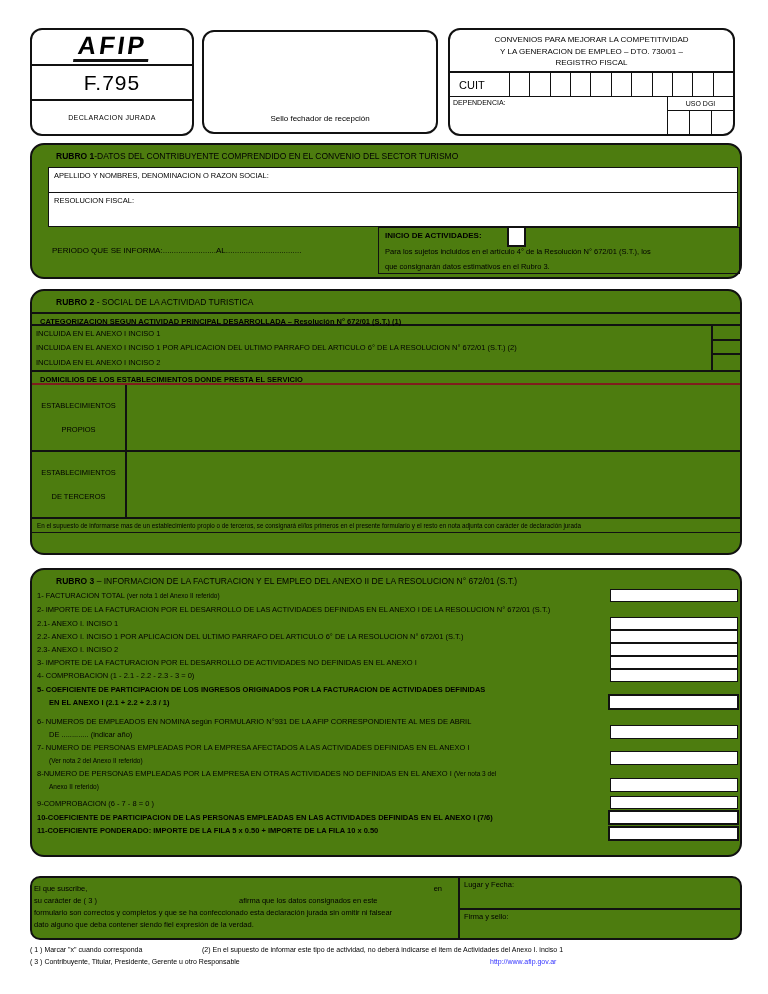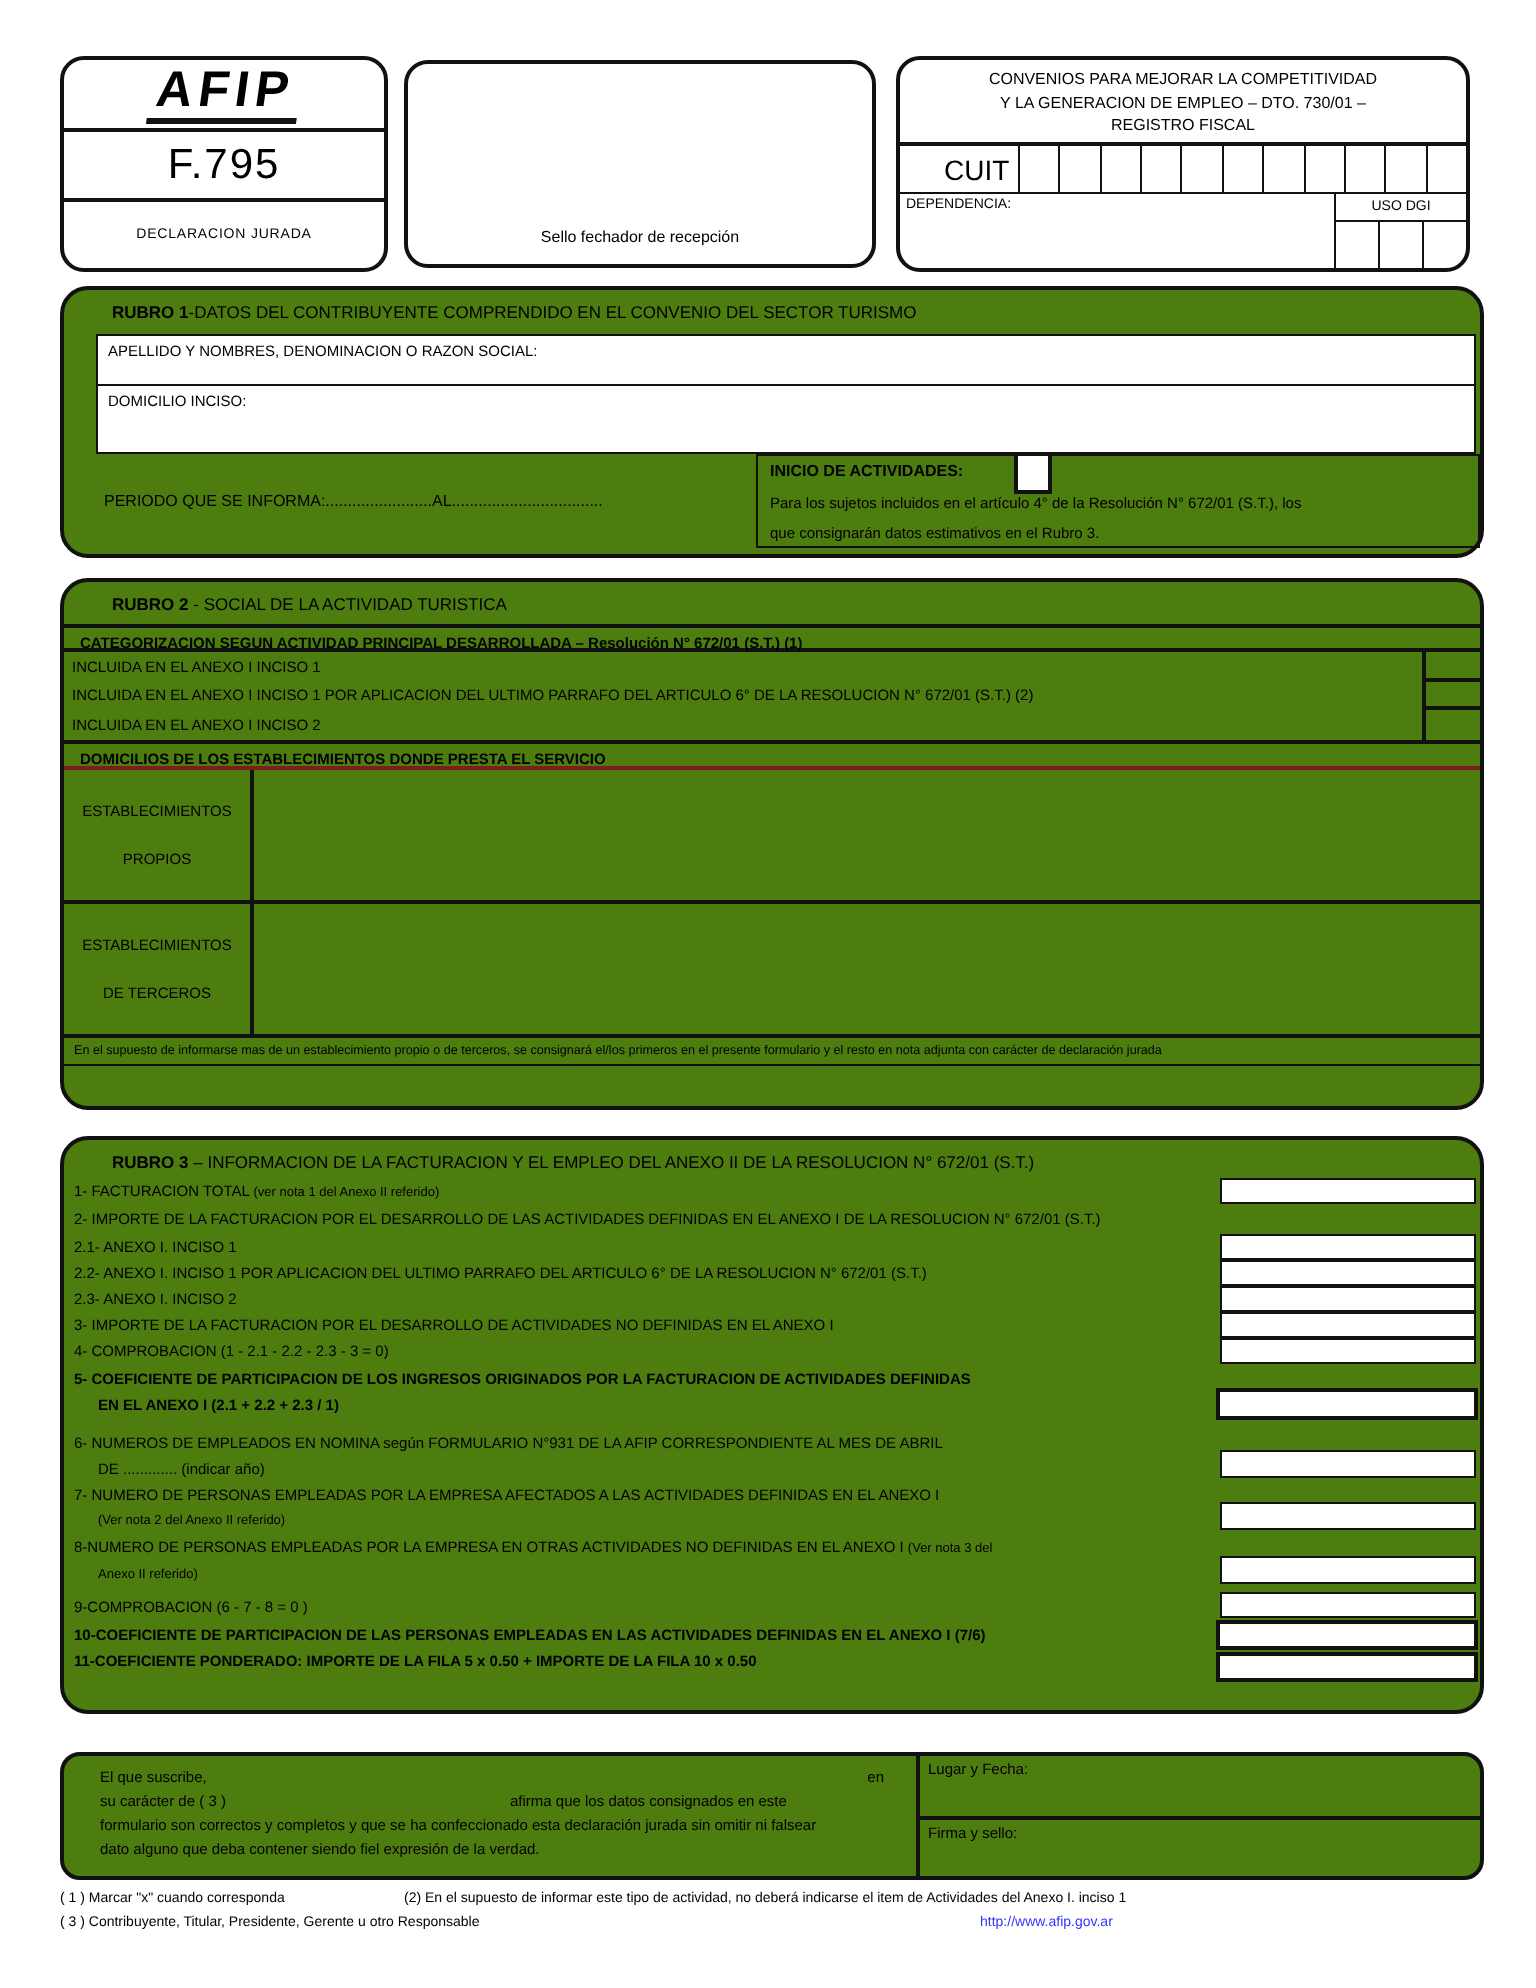--- a/index.html
+++ b/index.html
@@ -13,22 +13,22 @@
   .afip-logo{font-weight:bold;font-size:25px;letter-spacing:3px;line-height:1;transform:skewX(-8deg);
              border-bottom:3px solid #111;padding:0 3px 1px 3px;}
   .fnum-row{height:33px;border-bottom:2px solid #111;display:flex;align-items:center;justify-content:center;
             font-size:21px;letter-spacing:1px;}
   .dj-row{flex:1;display:flex;align-items:center;justify-content:center;font-size:7px;letter-spacing:.4px;}
   #hdr-stamp{left:202px;top:30px;width:236px;height:104px;}
   .stamp-label{position:absolute;bottom:9px;left:0;width:100%;text-align:center;font-size:8px;}
   #hdr-right{left:448px;top:28px;width:287px;height:108px;display:flex;flex-direction:column;overflow:hidden;}
   .hr-title{height:37px;text-align:center;font-weight:normal;font-size:8px;line-height:1.45;padding-top:4px;}
   .cuit-row{height:23px;border-top:2px solid #111;display:flex;}
-  .cuit-label{width:60px;border-right:1.5px solid #111;font-size:14px;display:flex;align-items:center;
-              padding-left:22px;box-sizing:border-box;}
+  .cuit-label{width:60px;border-right:1.5px solid #111;font-size:11px;display:flex;align-items:center;
+              padding-left:9px;box-sizing:border-box;}
   .cuit-cell{flex:1;border-right:1.5px solid #111;}
   .cuit-cell:last-child{border-right:none;}
   .dep-row{flex:1;border-top:1.5px solid #111;display:flex;}
   .dep-label{flex:1;font-size:7px;padding:2px 0 0 3px;}
   .uso-col{width:66px;border-left:1.5px solid #111;display:flex;flex-direction:column;box-sizing:border-box;}
   .uso-label{height:13px;border-bottom:1.5px solid #111;text-align:center;font-size:7px;line-height:13px;}
   .uso-cells{flex:1;display:flex;}
   .uso-cell{flex:1;border-left:1.5px solid #111;}
   .uso-cell:first-child{border-left:none;}
   
@@ -68,21 +68,21 @@
            font-size:6.3px;padding:3px 0 0 5px;box-sizing:border-box;}
   
   .r3-row{position:absolute;left:5px;right:140px;font-size:7.5px;line-height:12.5px;}
   .r3-row .sub{padding-left:12px;}
   .r3-row .note{font-size:6.5px;}
   .bold{font-weight:bold;}
   .fbox{position:absolute;left:578px;width:128px;height:13px;border:1.5px solid #111;background:#fff;box-sizing:border-box;}
   .fbox.thick{left:576px;width:131px;height:16px;border:2.5px solid #111;}
   
   #sig{top:876px;height:64px;border-radius:10px;display:flex;overflow:hidden;}
-  .sig-left{flex:1;font-size:7.5px;padding:5px 8px 0 18px;box-sizing:border-box;line-height:1.62;}
+  .sig-left{flex:1;font-size:7.5px;padding:5px 8px 0 2px;box-sizing:border-box;line-height:1.62;}
   .sig-l1{display:flex;justify-content:space-between;padding-right:8px;}
   .sig-l2{display:flex;}
   .sig-l2 span:first-child{width:205px;}
   .sig-right{width:282px;border-left:2px solid #111;display:flex;flex-direction:column;box-sizing:border-box;}
   .sig-lugar{height:32px;border-bottom:2px solid #111;font-size:7.5px;padding:2px 4px;box-sizing:border-box;}
   .sig-firma{flex:1;font-size:7.5px;padding:2px 4px;}
   
   #footer{position:absolute;left:30px;top:946px;width:712px;font-size:7px;}
   .f-l1{display:flex;}
   .f-l1 span:first-child{width:172px;}
@@ -140,21 +140,21 @@
   </div>
 
   <div class="section" id="rubro1">
     <div class="sec-title">
       <b>RUBRO 1</b><span>-DATOS DEL CONTRIBUYENTE COMPRENDIDO EN EL CONVENIO DEL SECTOR TURISMO</span>
     </div>
     <div class="r1-field r1-f1">
       <span>APELLIDO Y NOMBRES, DENOMINACION O RAZON SOCIAL:</span>
     </div>
     <div class="r1-field r1-f2">
-      <span>DOMICILIO INCISO:</span>
+      <span>RESOLUCION FISCAL:</span>
     </div>
     <div class="r1-periodo">PERIODO QUE SE INFORMA:........................AL..................................</div>
     <div class="r1-inicio">
       <span class="inicio-label">INICIO DE ACTIVIDADES:</span>
       <span class="inicio-checkbox"></span>
       <div class="inicio-note">
         <div>Para los sujetos incluidos en el artículo 4° de la Resolución N° 672/01 (S.T.), los</div>
         <div>que consignarán datos estimativos en el Rubro 3.</div>
       </div>
     </div>

